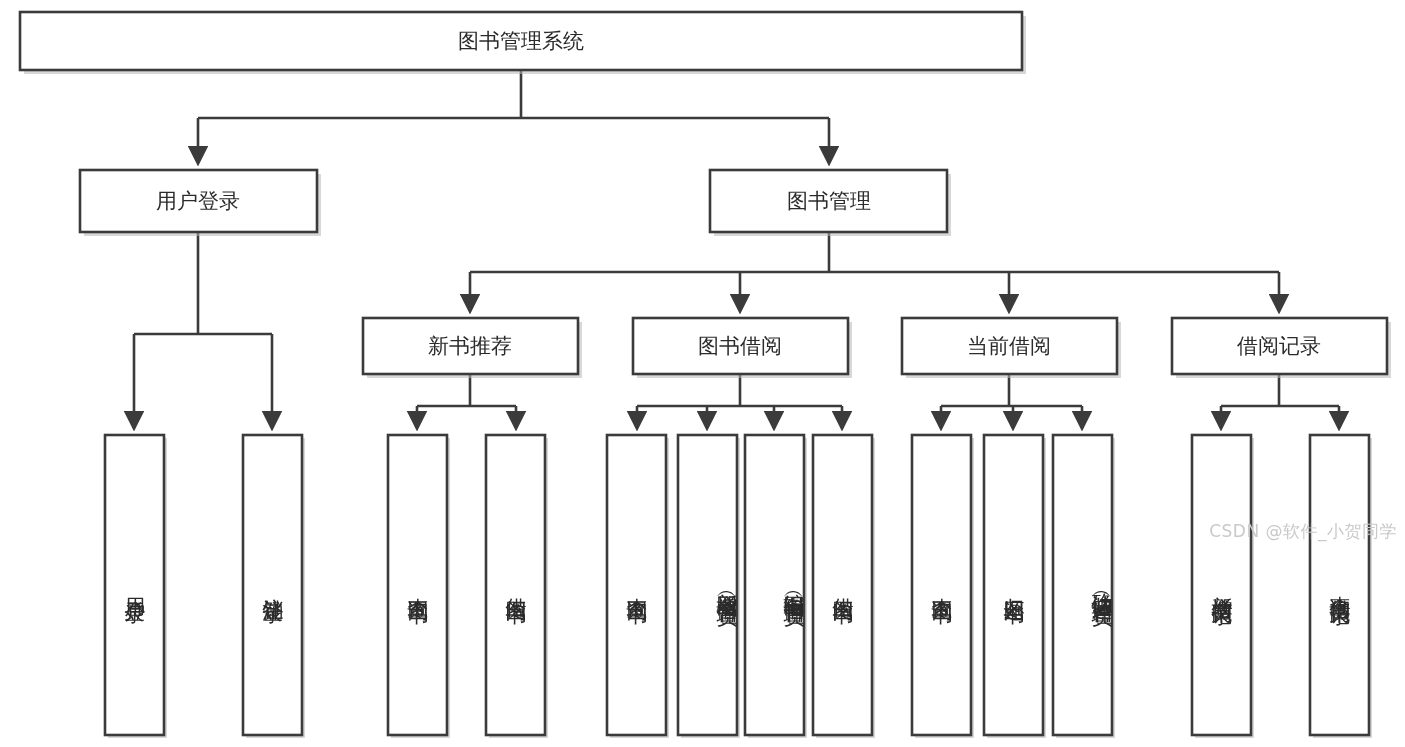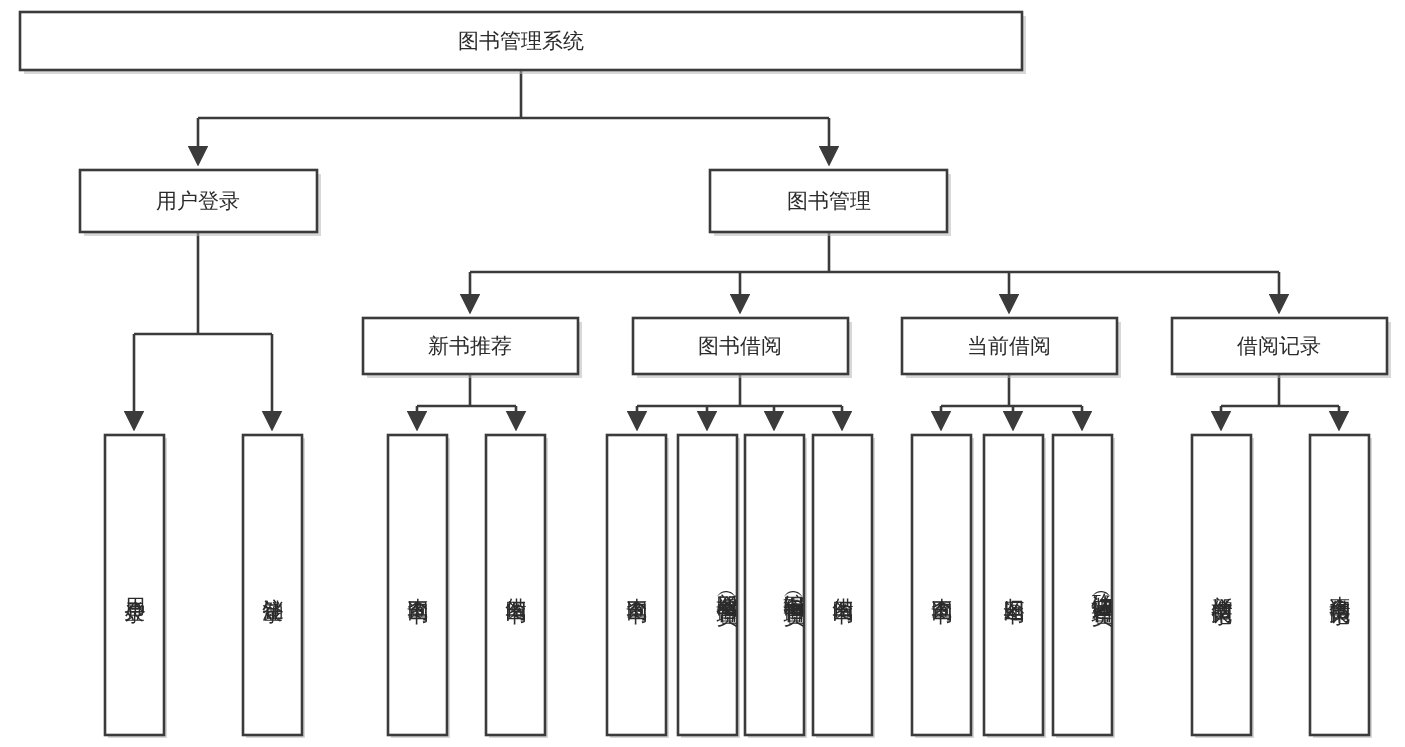--- a/index.html
+++ b/index.html
@@ -223,13 +223,14 @@
   <div class="vnode-label" style="left:607px; top:435px; width:59px; height:300px;">查询图书</div>
   <div class="vnode-label" style="left:678px; top:435px; width:59px; height:300px; align-items:flex-start;">新增图书（管理员）</div>
   <div class="vnode-label" style="left:745px; top:435px; width:59px; height:300px; align-items:flex-start;">编辑图书（管理员）</div>
   <div class="vnode-label" style="left:813px; top:435px; width:59px; height:300px;">借阅图书</div>
   <div class="vnode-label" style="left:912px; top:435px; width:59px; height:300px;">查询图书</div>
   <div class="vnode-label" style="left:984px; top:435px; width:59px; height:300px;">归还图书</div>
   <div class="vnode-label" style="left:1053px; top:435px; width:59px; height:300px; align-items:flex-start;">确认归还（管理员）</div>
   <div class="vnode-label" style="left:1192px; top:435px; width:59px; height:300px;">新增借阅记录</div>
   <div class="vnode-label" style="left:1310px; top:435px; width:59px; height:300px;">查询借阅记录</div>
 
+  <div class="watermark">CSDN @软件_小贺同学</div>
 </div>
 
 </body></html>

